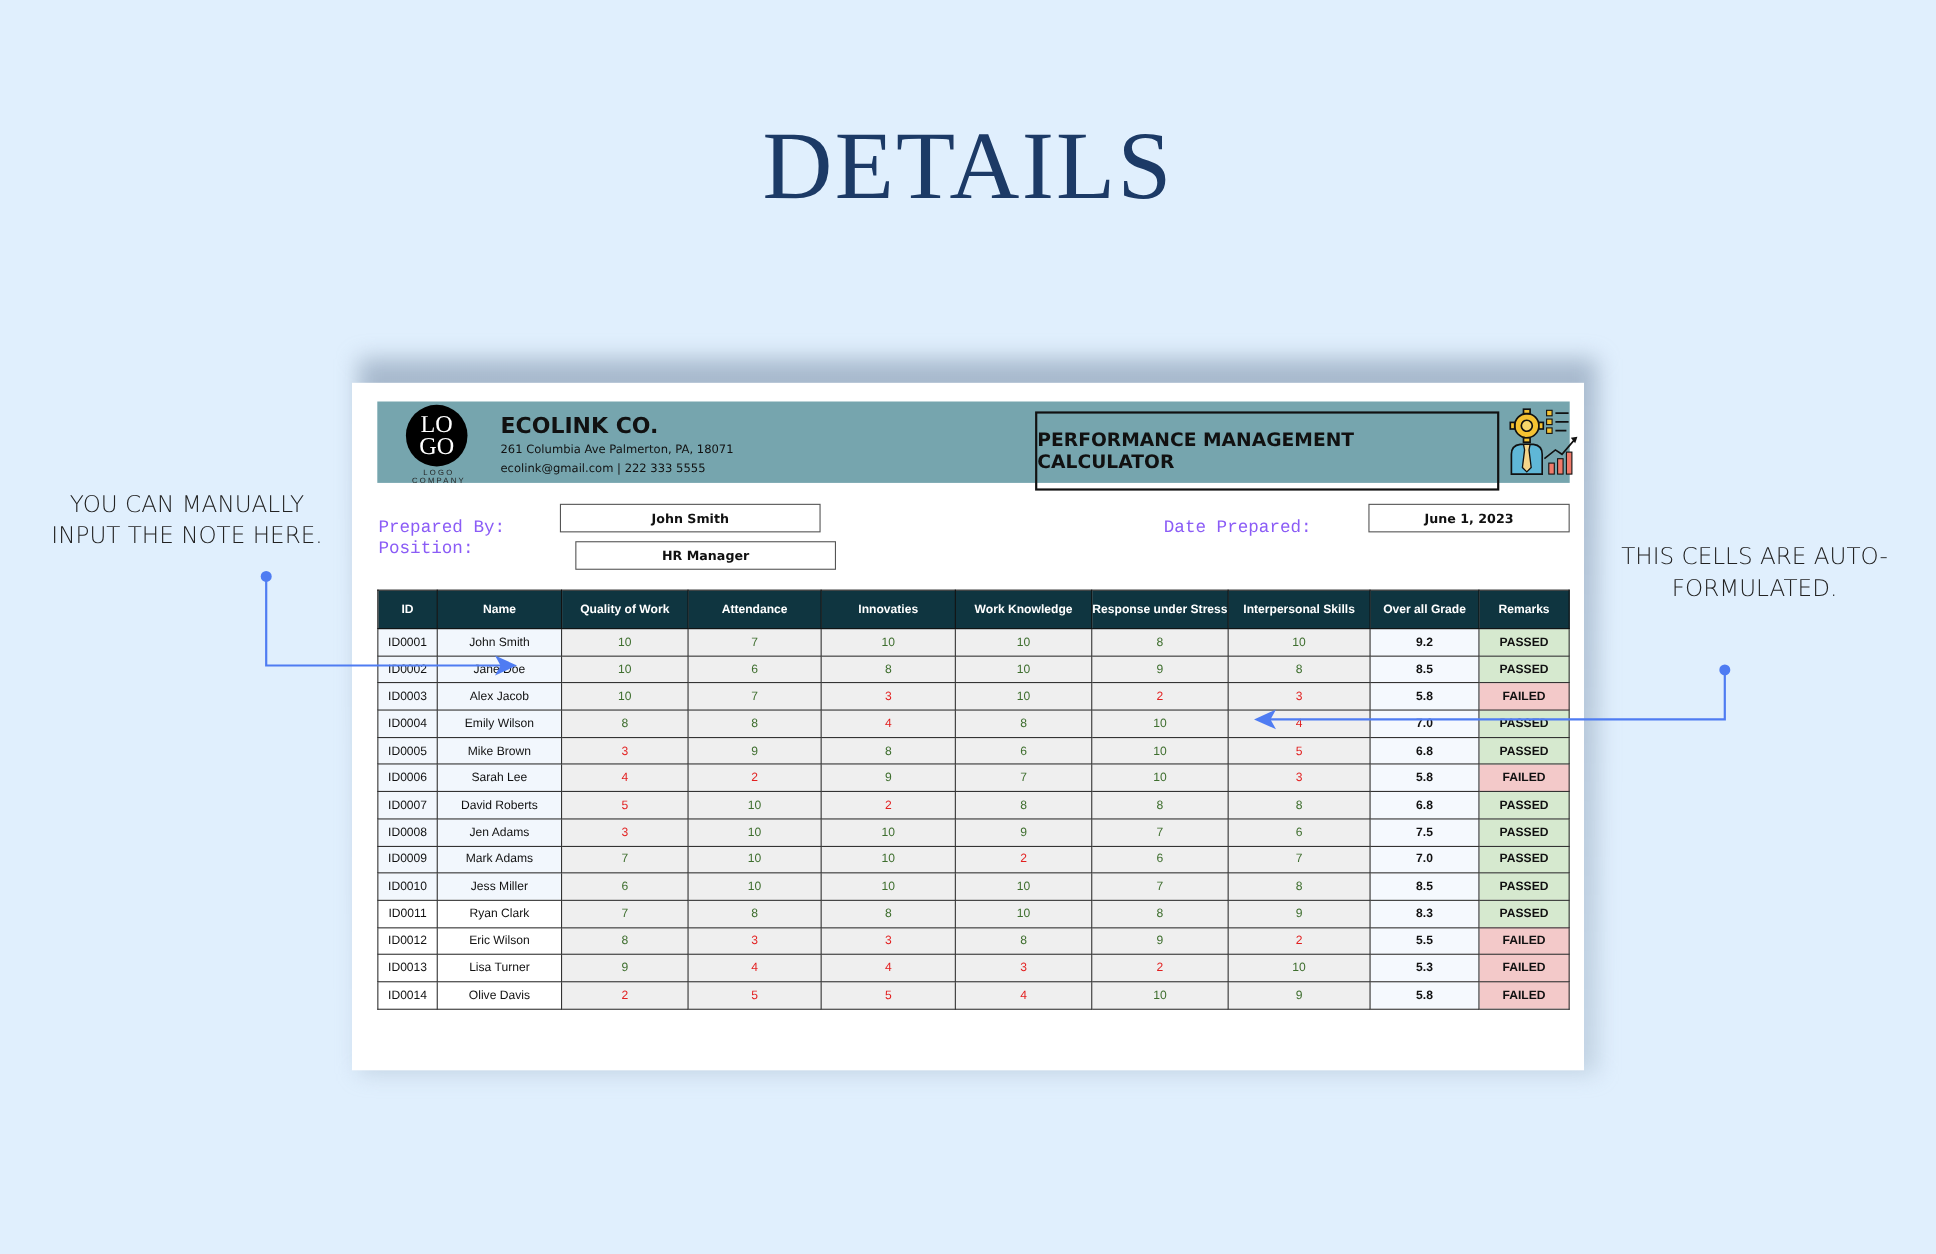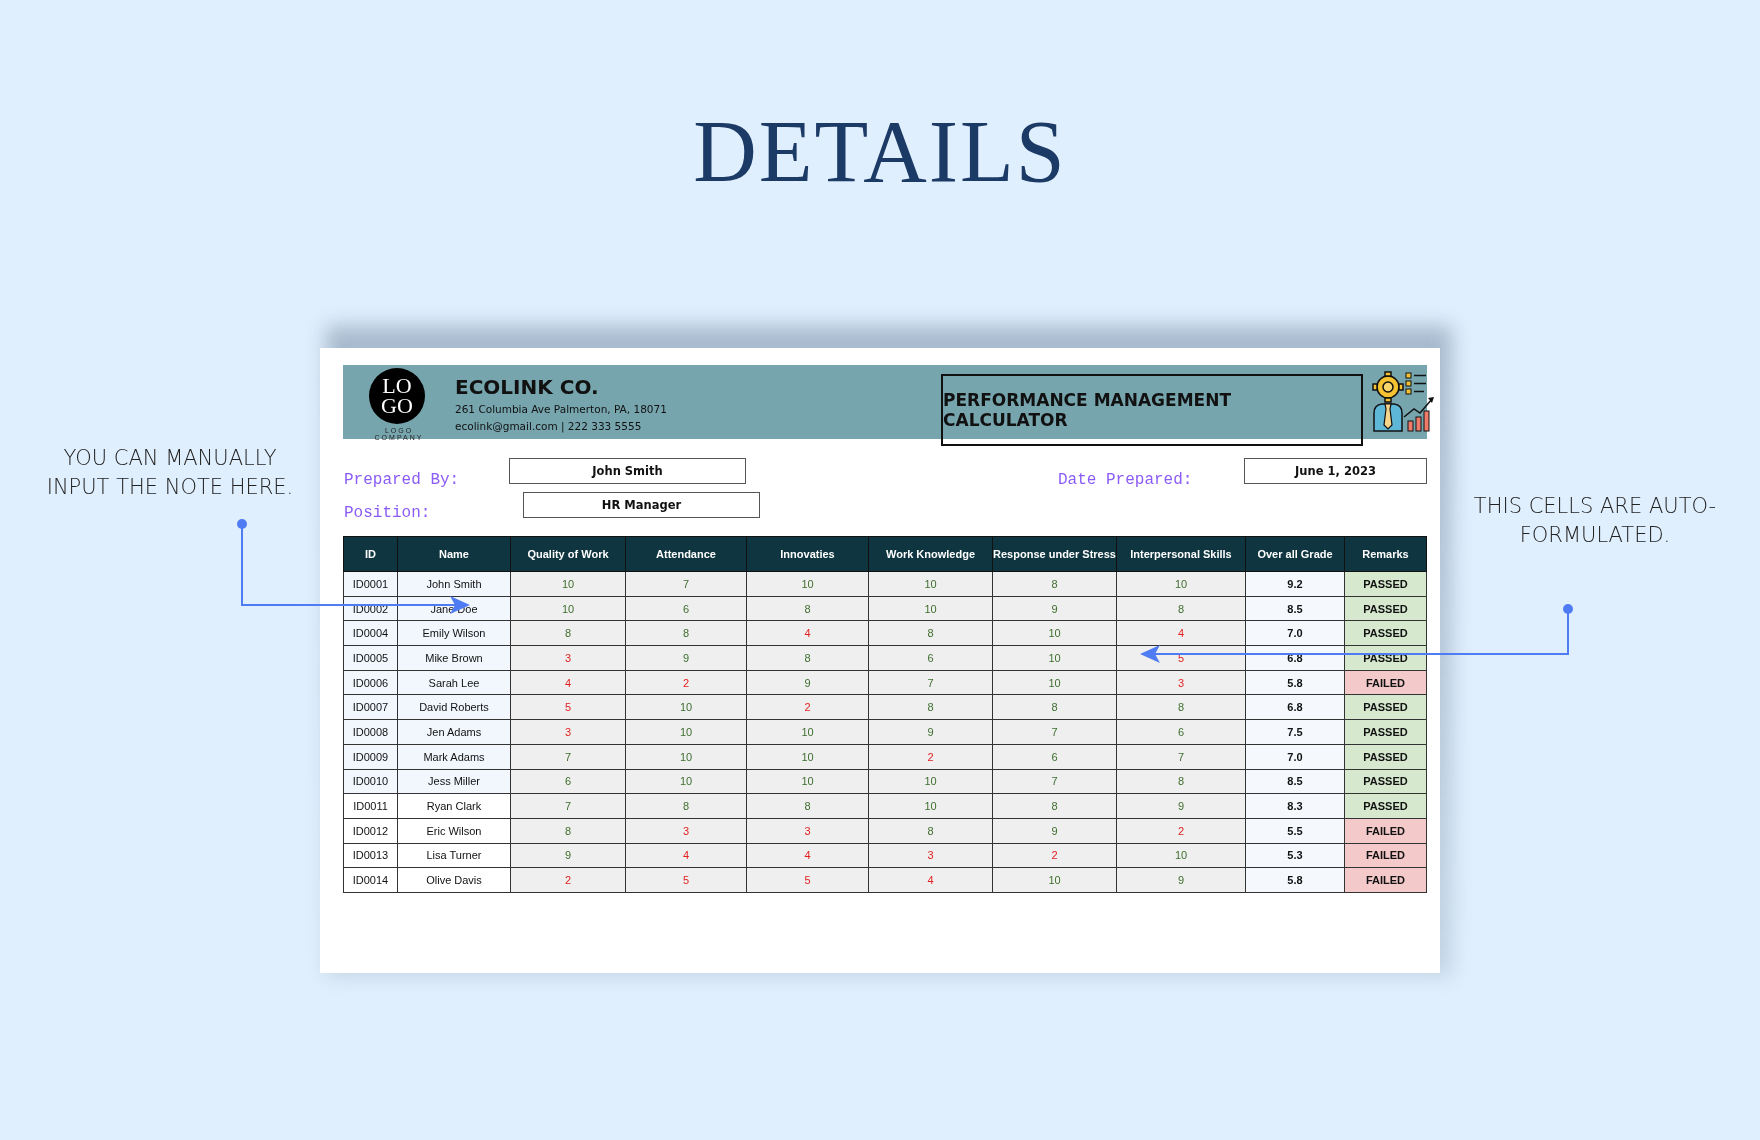--- a/index.html
+++ b/index.html
@@ -132,21 +132,21 @@
       <g fill="#f07a6a" stroke="#111" stroke-width="1">
           <rect x="40" y="54" width="5" height="10"></rect>
           <rect x="48" y="50" width="5" height="14"></rect>
           <rect x="56" y="44" width="5" height="20"></rect>
         </g>
     </svg>
   </div>
 
   <div class="meta-label" style="left:24px; top:123px;">Prepared By:</div>
   <div class="meta-box" style="left:189px; top:110px; width:237px;">John Smith</div>
-  <div class="meta-label" style="left:24px; top:156px;">Position:</div>
+  <div class="meta-label" style="left:24px; top:142px;">Position:</div>
   <div class="meta-box" style="left:203px; top:144px; width:237px;">HR Manager</div>
   <div class="meta-label" style="left:738px; top:123px;">Date Prepared:</div>
   <div class="meta-box" style="left:924px; top:110px; width:183px;">June 1, 2023</div>
 
   <table class="perf">
     <colgroup>
       <col style="width:54px">
         <col style="width:113px">
         <col style="width:115px">
         <col style="width:121px">
@@ -190,20 +190,32 @@
           <td class="good">10</td>
           <td class="good">6</td>
           <td class="good">8</td>
           <td class="good">10</td>
           <td class="good">9</td>
           <td class="good">8</td>
           <td class="grade">8.5</td>
           <td class="rem-pass">PASSED</td>
         </tr>
         <tr class="shade">
+          <td class="c-id">ID0003</td>
+          <td class="c-name">Alex Jacob</td>
+          <td class="good">10</td>
+          <td class="good">7</td>
+          <td class="bad">3</td>
+          <td class="good">10</td>
+          <td class="bad">2</td>
+          <td class="bad">3</td>
+          <td class="grade">5.8</td>
+          <td class="rem-fail">FAILED</td>
+        </tr>
+        <tr class="shade">
           <td class="c-id">ID0004</td>
           <td class="c-name">Emily Wilson</td>
           <td class="good">8</td>
           <td class="good">8</td>
           <td class="bad">4</td>
           <td class="good">8</td>
           <td class="good">10</td>
           <td class="bad">4</td>
           <td class="grade">7.0</td>
           <td class="rem-pass">PASSED</td>

